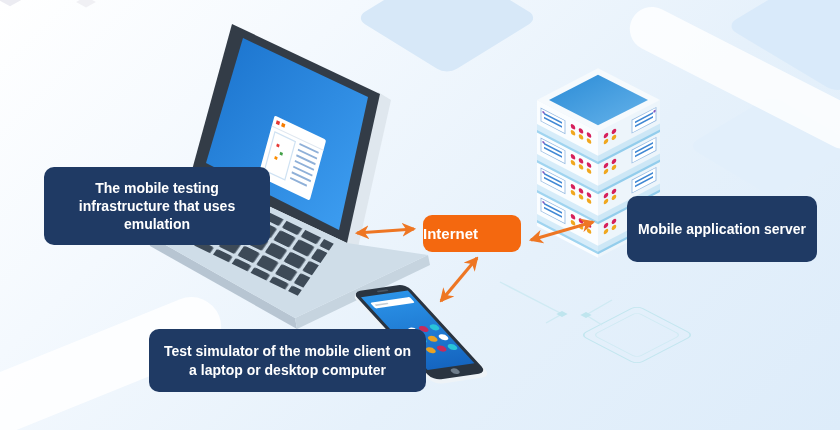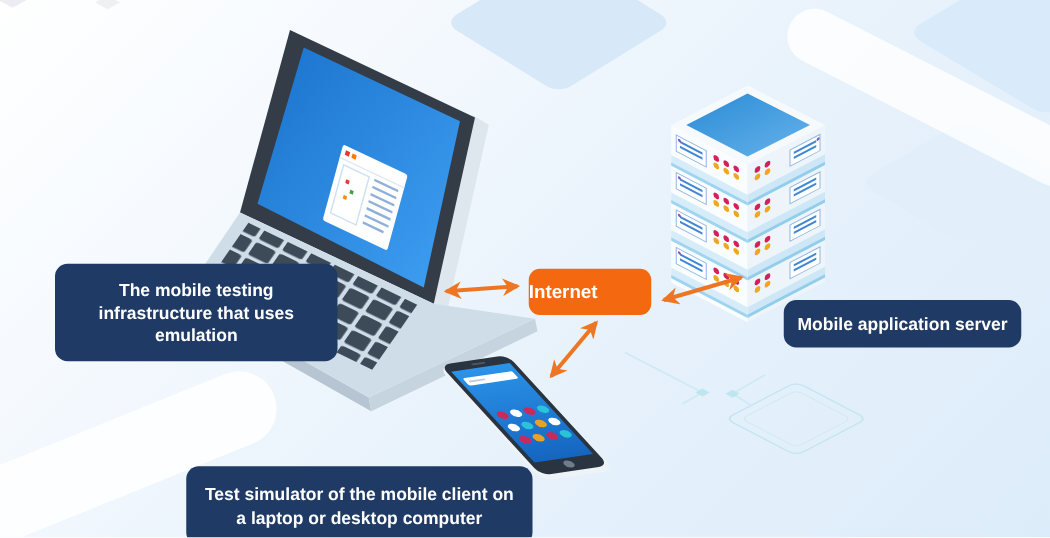--- a/index.html
+++ b/index.html
@@ -6,24 +6,24 @@
   body{font-family:"Liberation Sans",sans-serif;}
   .stage{
     position:relative;width:840px;height:430px;overflow:hidden;
     background:linear-gradient(135deg,#ffffff 0%,#f4f9fe 28%,#e6f1fb 62%,#ddecfa 100%);
   }
   .stage svg{position:absolute;left:0;top:0;}
   .label{
     position:absolute;display:flex;align-items:center;justify-content:center;
     background:#1f3a64;color:#ffffff;border-radius:10px;
     font-weight:bold;font-size:14px;line-height:1.3;text-align:center;
-    box-sizing:border-box;padding:6px 10px;z-index:5;margin-top:44px;
+    box-sizing:border-box;padding:6px 10px;z-index:5;
   }
   .label-emulation{left:44px;top:167px;width:226px;height:78px;}
-  .label-server{left:627px;top:196px;width:190px;height:38px;}
+  .label-server{left:627px;top:196px;width:190px;height:66px;}
   .label-simulator{left:149px;top:329px;width:277px;height:63px;text-align:center;}
   .internet-node{
     position:absolute;left:423px;top:215px;width:98px;height:37px;
     display:flex;align-items:center;justify-content:flex-start;
     background:#f4680f;color:#ffffff;border-radius:9px;
     font-weight:bold;font-size:15px;z-index:5;
   }
 </style>
 </head>
 <body>

